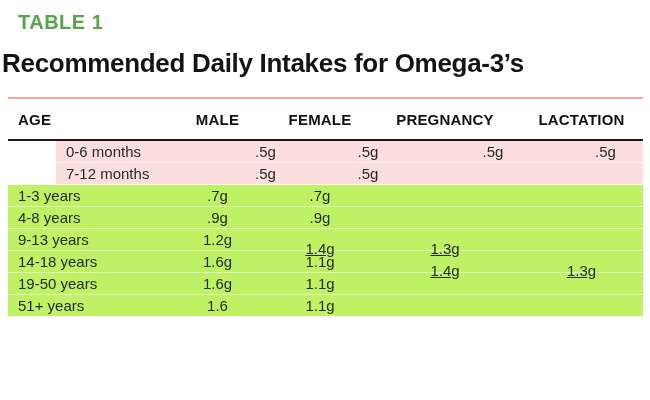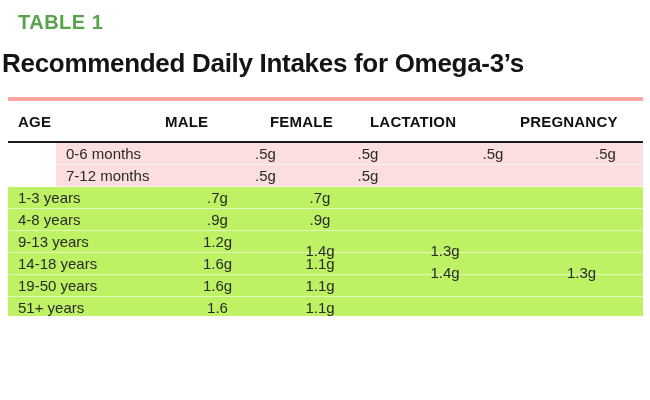--- a/index.html
+++ b/index.html
@@ -10,34 +10,34 @@
   .table-label{
     position:absolute;top:11px;left:18px;
     font-size:20px;font-weight:bold;letter-spacing:.5px;color:#58a44b;
   }
   .title{
     position:absolute;top:48px;left:2px;margin:0;
     font-size:26px;font-weight:bold;color:#141414;letter-spacing:-0.3px;
   }
   .datatable{
     position:absolute;top:97px;left:8px;width:635px;
-    border-top:4px solid #fca5a5;
+    border-top:2px solid #fca5a5;
     border-bottom:1px solid #dcdcdc;
   }
   .tr{display:grid;grid-template-columns:157px 105px 100px 150px 1fr;}
   .thead .tr{height:40px;align-items:center;border-bottom:2px solid #1a1a1a;background:#fff;}
-  .th{font-size:15px;font-weight:bold;color:#111;text-align:left;letter-spacing:.2px;}
+  .th{font-size:15px;font-weight:bold;color:#111;text-align:center;letter-spacing:.2px;}
   .th.age{text-align:left;padding-left:10px;}
   .tbody .tr{height:21px;line-height:21px;border-bottom:1px solid rgba(255,255,255,.55);}
   .tbody .tr:last-child{border-bottom:none;}
   .tr.pink{background:#fbdedd;margin-left:48px;}
   .tr.cream{background:#bef264;}
   .td{font-size:15px;color:#2a2a2a;text-align:center;white-space:nowrap;}
   .td.age{text-align:left;padding-left:10px;}
-  .td.shift{transform:translateY(9px);}
+  .td.shift{transform:translateY(9px);text-decoration:underline;}
   .legend{
     position:absolute;top:347px;left:22px;display:flex;align-items:flex-start;gap:14px;
   }
   .legend-item{display:flex;align-items:flex-start;gap:9px;}
   .swatch{width:21px;height:21px;flex:0 0 auto;}
   .swatch.red{background:#e63b3c;}
   .swatch.orange{background:#f8a418;margin-left:63px;}
   .legend-text{font-size:12.5px;line-height:14px;color:#3a3a3a;padding-top:1px;}
   .legend-text.single{line-height:21px;padding-left:13px;}
   .website{
@@ -53,22 +53,22 @@
 
   <div class="table-label">TABLE 1</div>
   <h1 class="title">Recommended Daily Intakes for Omega-3’s</h1>
 
   <div class="datatable">
     <div class="thead">
       <div class="tr">
         <div class="th age">AGE</div>
         <div class="th">MALE</div>
         <div class="th">FEMALE</div>
+        <div class="th">PREGNANCY</div>
         <div class="th">LACTATION</div>
-        <div class="th">PREGNANCY</div>
       </div>
     </div>
     <div class="tbody">
       <div class="tr pink">
         <div class="td age">0-6 months</div>
         <div class="td">.5g</div>
         <div class="td">.5g</div>
         <div class="td">.5g</div>
         <div class="td">.5g</div>
       </div>

